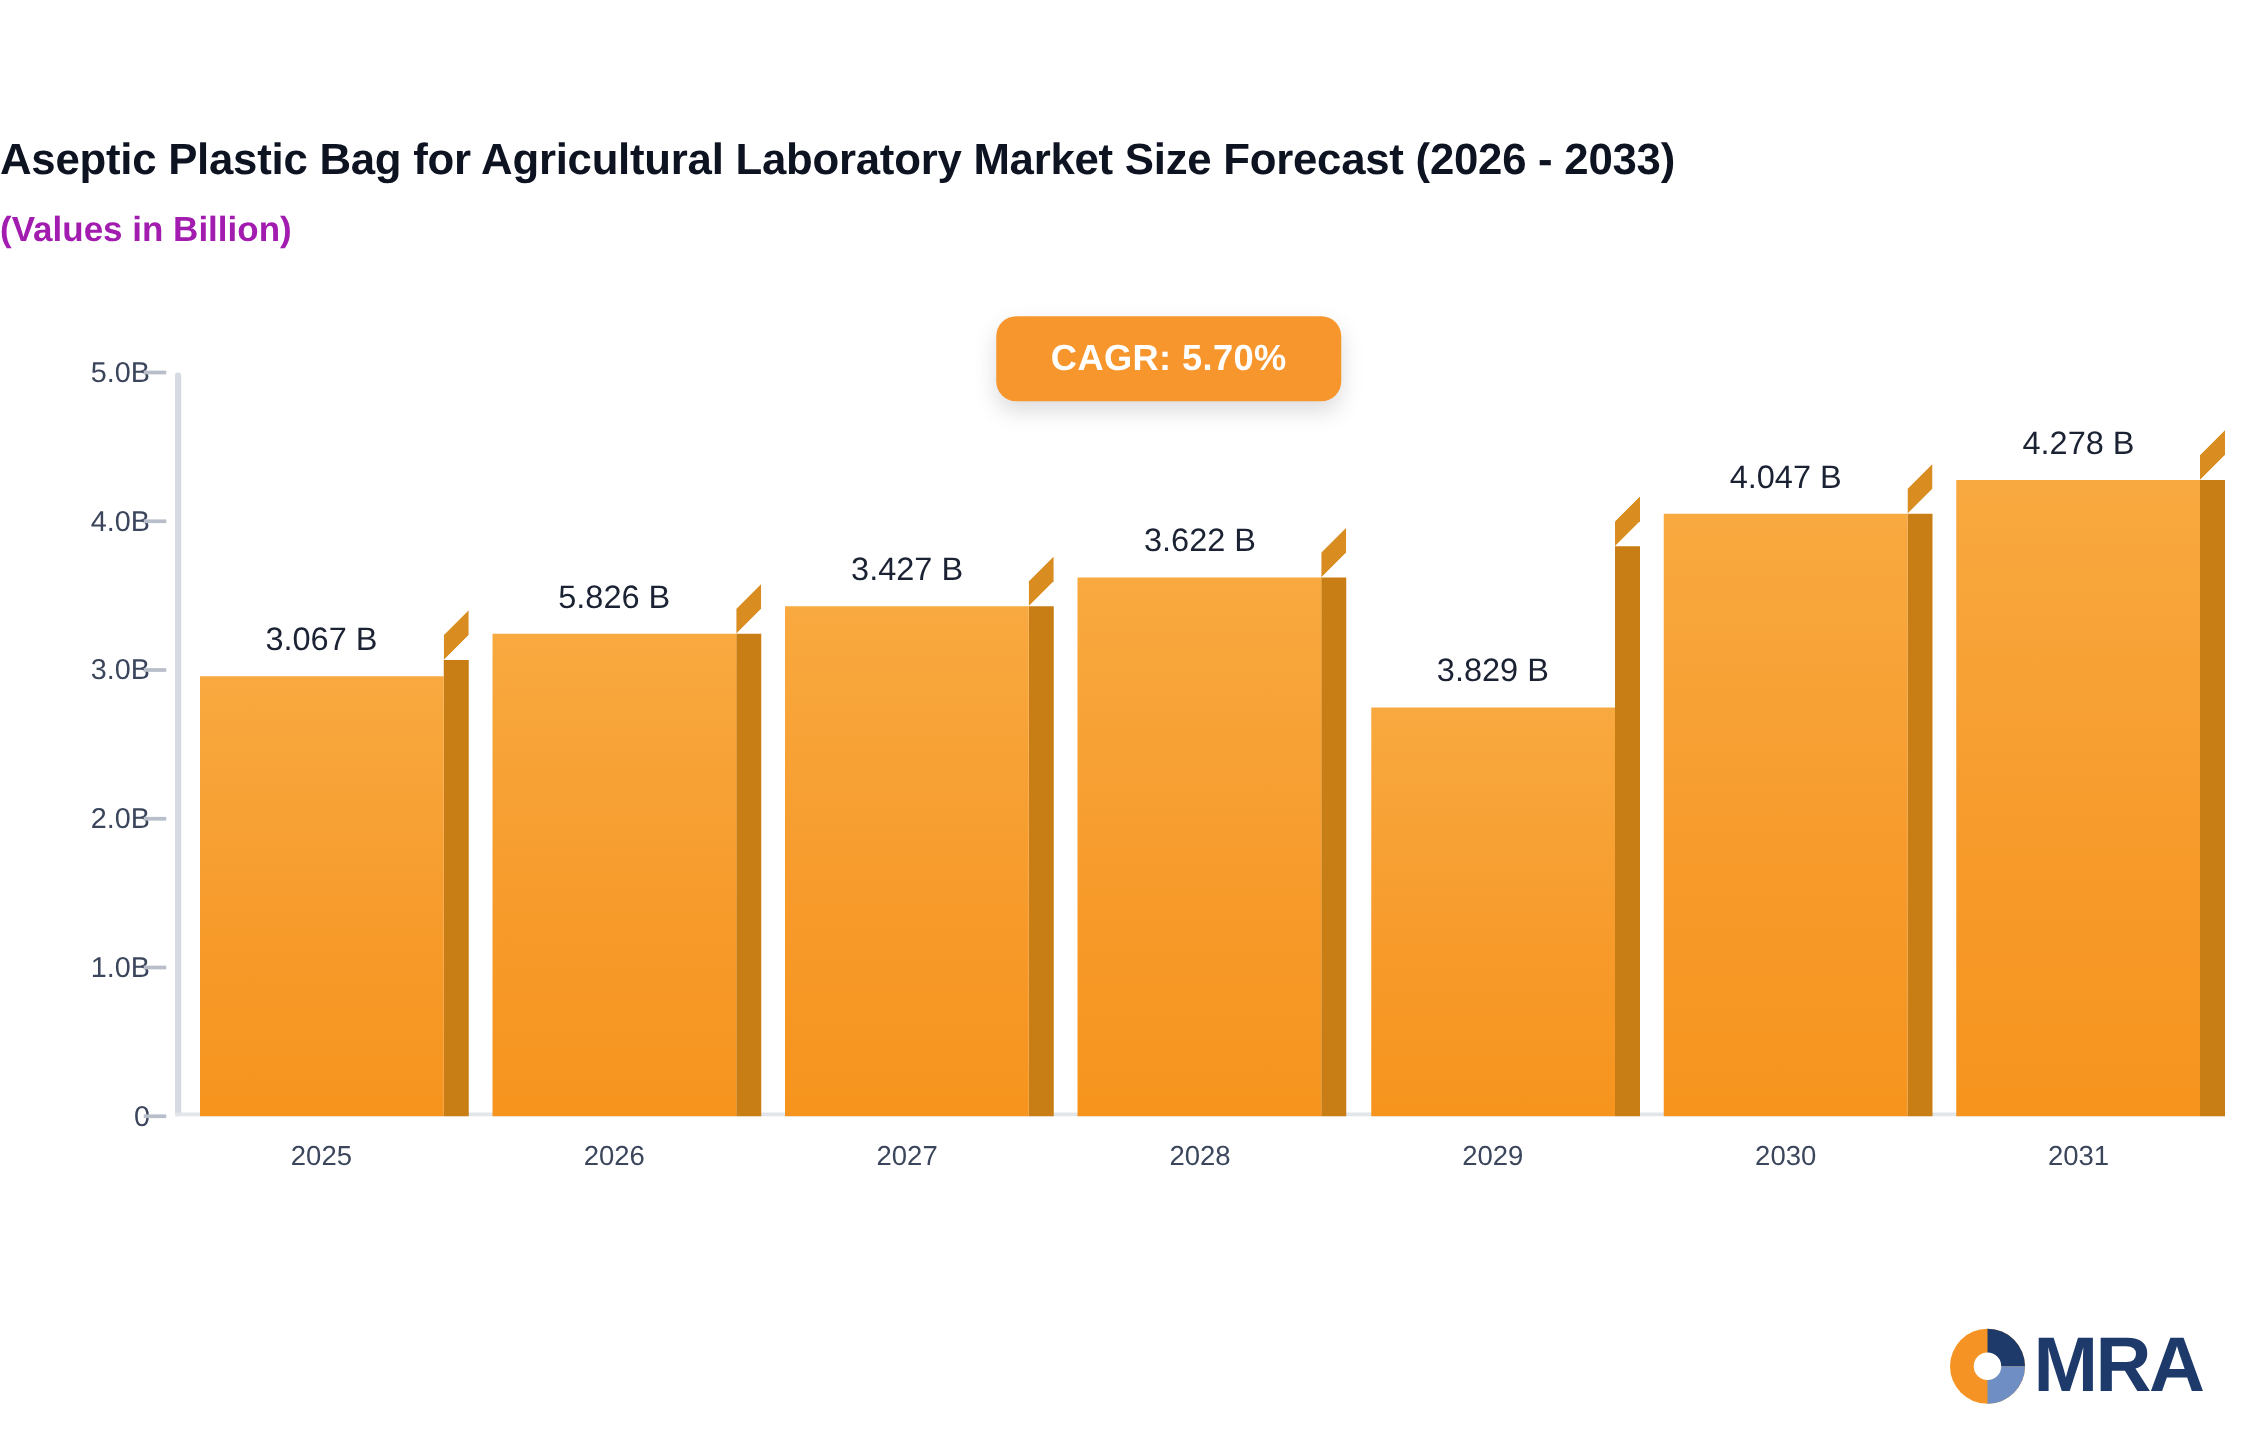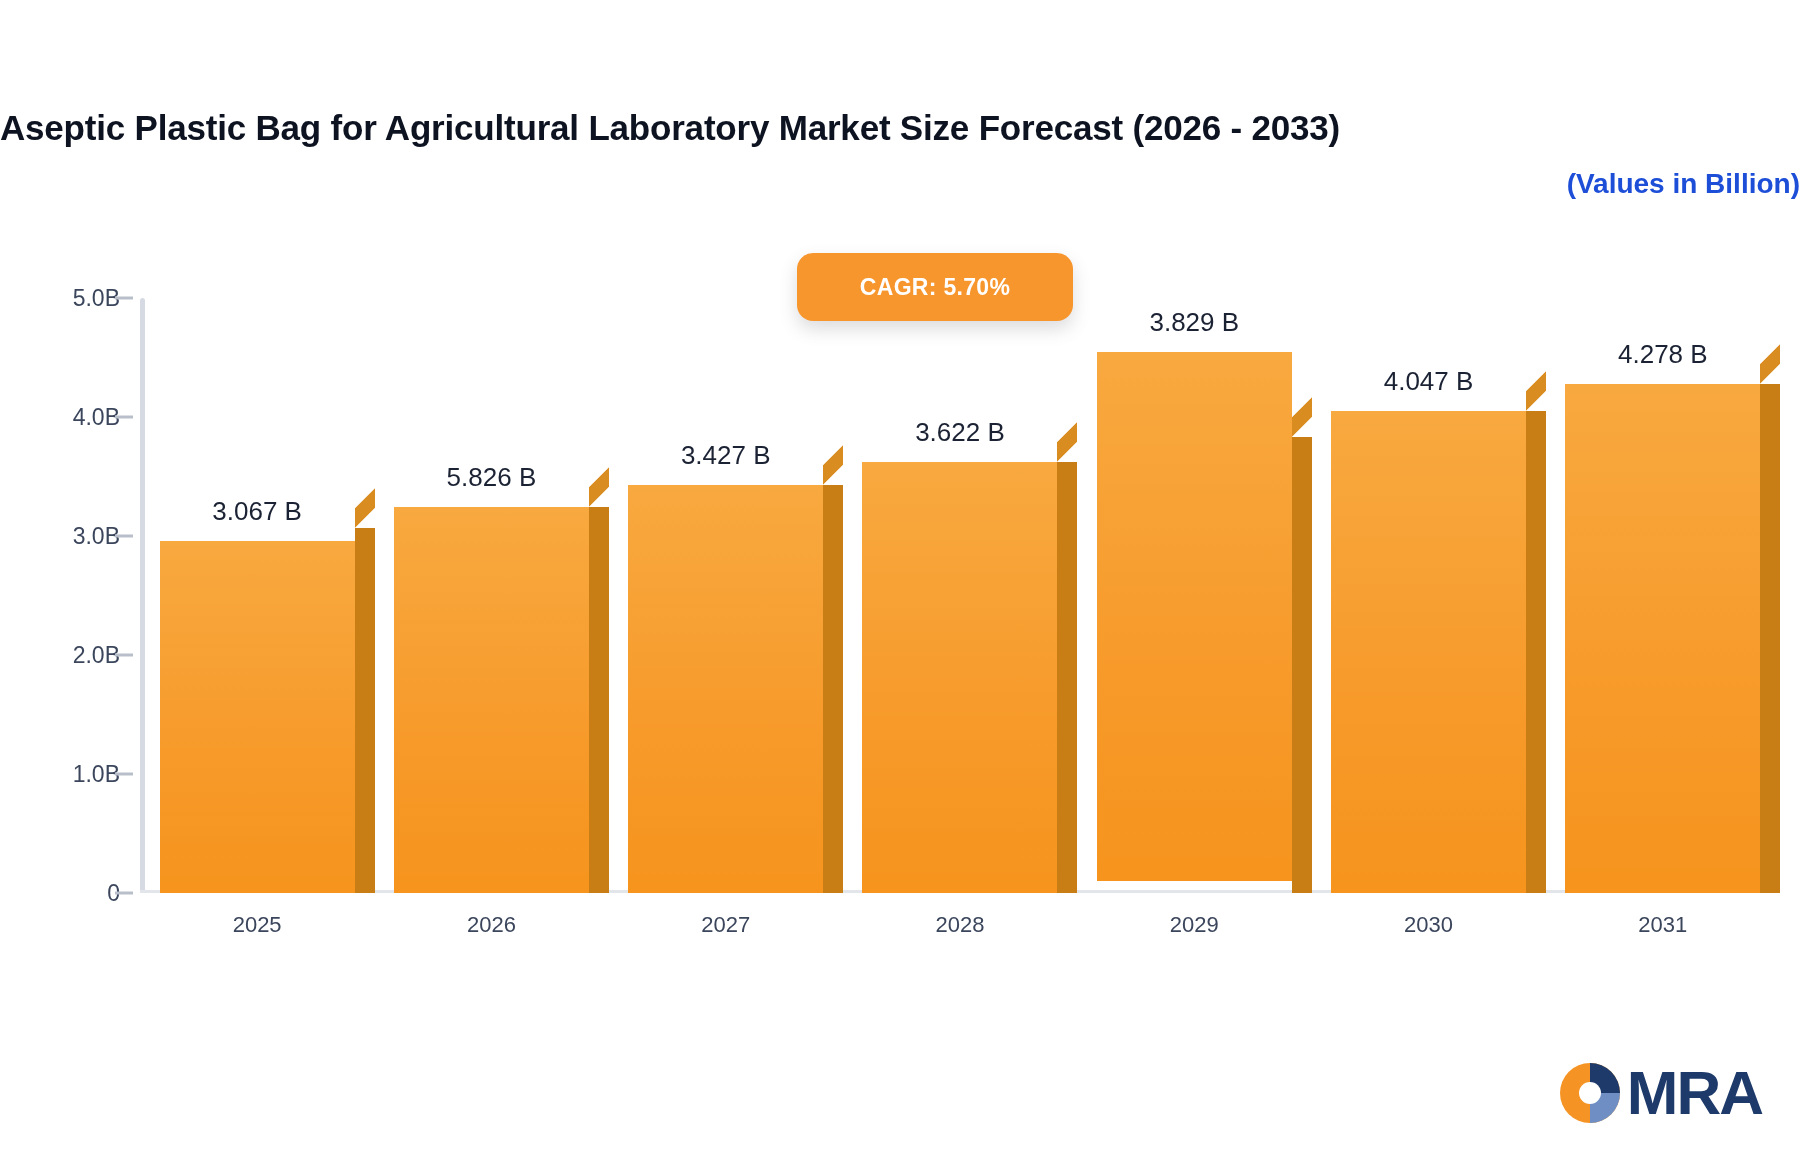--- a/index.html
+++ b/index.html
@@ -31,43 +31,43 @@
     color: #0d1321;
     letter-spacing: -0.2px;
     white-space: nowrap;
   }
 
   .subtitle {
     position: absolute;
     top: 168px;
     left: 0;
     width: 1800px;
-    text-align: right;
+    text-align: left;
     font-size: 28px;
     font-weight: bold;
-    color: #1d4ed8;
+    color: #a21caf;
   }
 
   
   .cagr-badge {
     position: absolute;
     top: 253px;
     left: 797px;
     width: 276px;
     height: 68px;
     background: #f8962e;
     border-radius: 16px;
     display: flex;
     align-items: center;
     justify-content: center;
     box-shadow: 0 8px 18px rgba(80, 80, 90, 0.20);
   }
   .cagr-badge span {
     color: #ffffff;
-    font-size: 23px;
+    font-size: 29px;
     font-weight: bold;
     letter-spacing: 0.3px;
   }
 
   
   .plot {
     position: absolute;
     left: 140px;
     top: 298px;
     width: 1640px;
@@ -280,21 +280,21 @@
             <div class="bar-face" style="height: 431.018px; position: absolute; bottom: 0px; left: 0px;">
               <div class="bar-value">3.622 B</div>
             </div>
           </div>
           <div class="x-tick">2028</div>
         </div>
         <div class="bar-slot">
           <div class="bar-wrap" style="position: relative; height: 595px;">
             <div class="bar-top" style="top: 119.349px;"></div>
             <div class="bar-side" style="height: 455.651px; top: 139.349px; position: absolute;"></div>
-            <div class="bar-face" style="height: 529px; position: absolute; bottom: 12px; left: 0px;">
+            <div class="bar-face" style="height: 327px; position: absolute; bottom: 0px; left: 0px;">
               <div class="bar-value">3.829 B</div>
             </div>
           </div>
           <div class="x-tick">2029</div>
         </div>
         <div class="bar-slot">
           <div class="bar-wrap" style="position: relative; height: 595px;">
             <div class="bar-top" style="top: 93.407px;"></div>
             <div class="bar-side" style="height: 481.593px; top: 113.407px; position: absolute;"></div>
             <div class="bar-face" style="height: 481.593px; position: absolute; bottom: 0px; left: 0px;">

